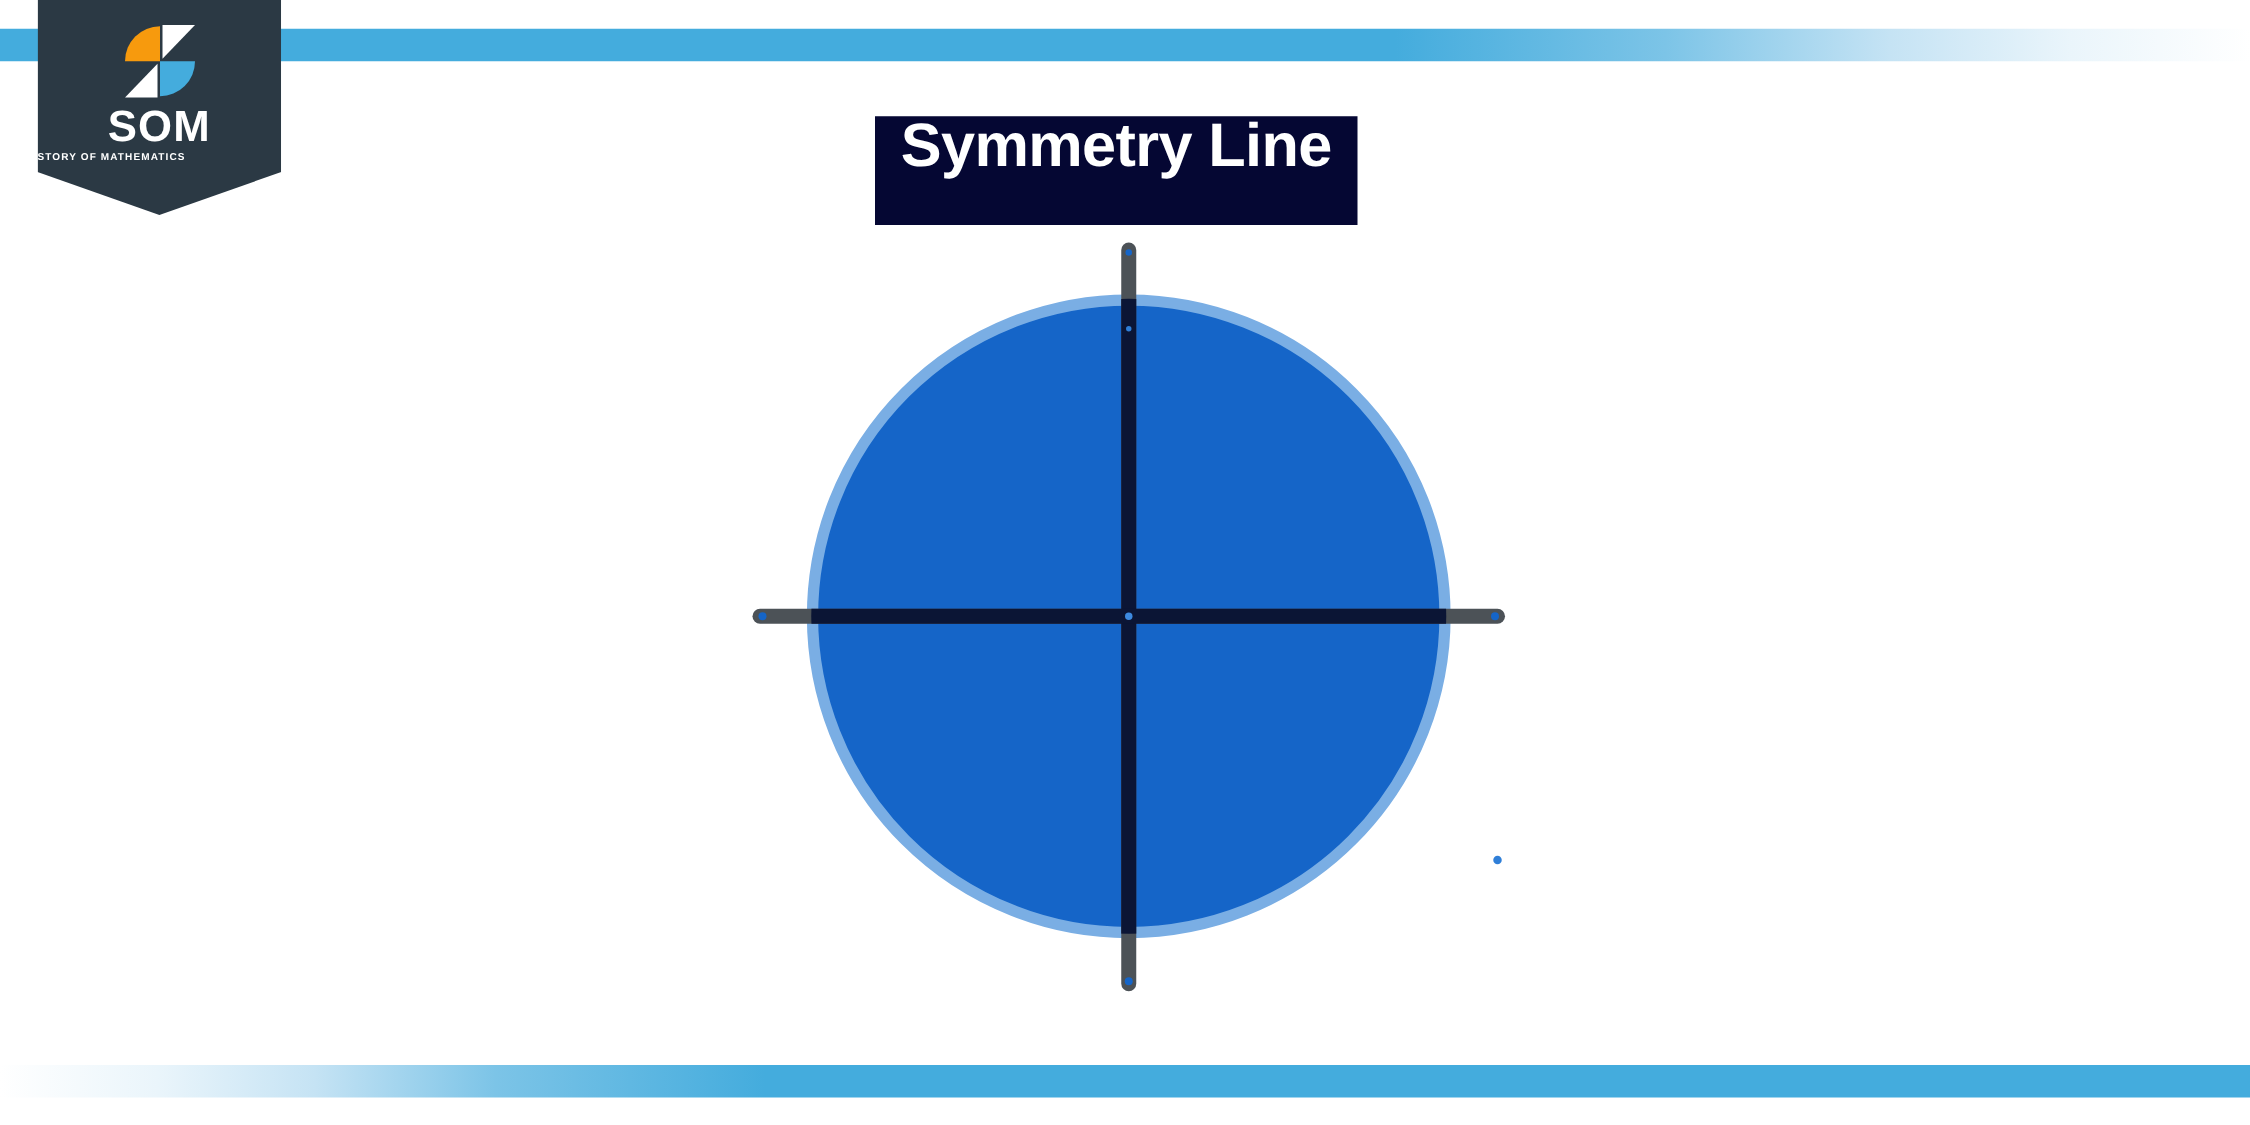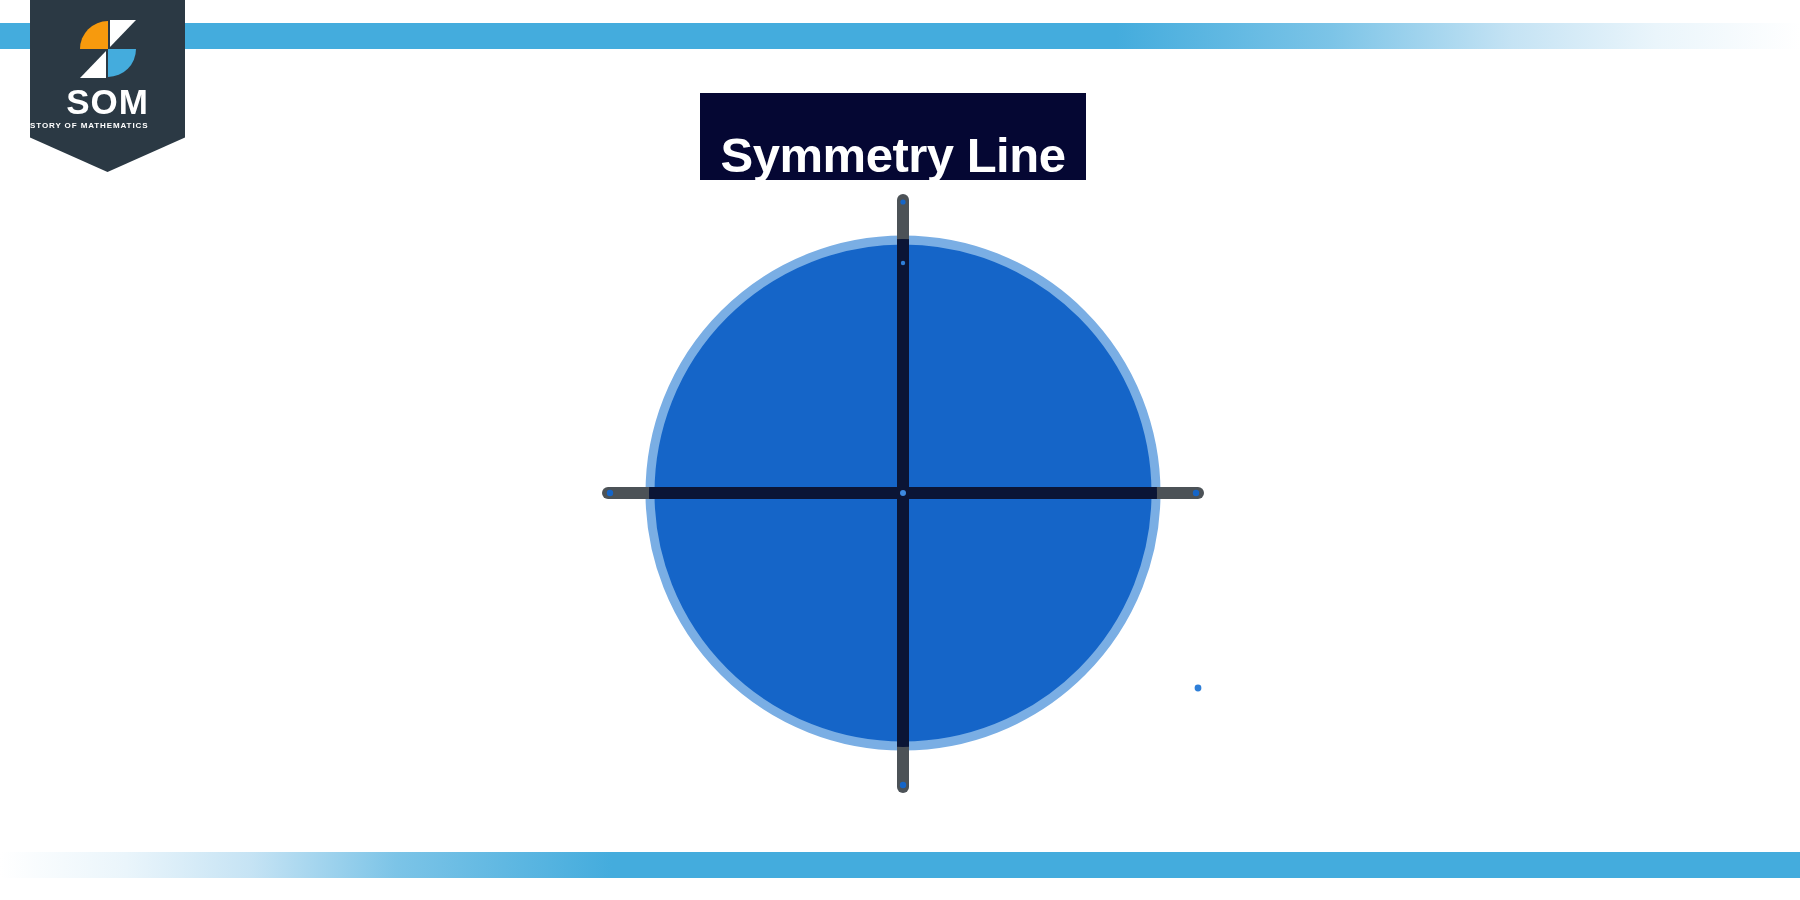--- a/index.html
+++ b/index.html
@@ -50,20 +50,21 @@
   
   #logo-badge {
     position: absolute;
     left: 30px;
     top: 0;
     width: 155px;
     height: 172px;
     background: #2b3944;
     -webkit-clip-path: polygon(0 0, 100% 0, 100% 80%, 50% 100%, 0 80%);
     clip-path: polygon(0 0, 100% 0, 100% 80%, 50% 100%, 0 80%);
+    padding-left: 40px;
   }
   #logo-mark {
     position: absolute;
     left: 50%;
     top: 18px;
     transform: translateX(-50%);
     width: 62px;
     height: 62px;
   }
   #logo-wordmark {
@@ -93,21 +94,21 @@
 
   
   #title-banner {
     position: absolute;
     left: 700px;
     top: 93px;
     width: 386px;
     height: 87px;
     background: #050733;
     display: flex;
-    align-items: flex-end;
+    align-items: flex-start;
     justify-content: center;
   }
   #title-text {
     color: #ffffff;
     font-size: 49px;
     font-weight: bold;
     letter-spacing: -0.5px;
     line-height: 1;
     white-space: nowrap;
   }

